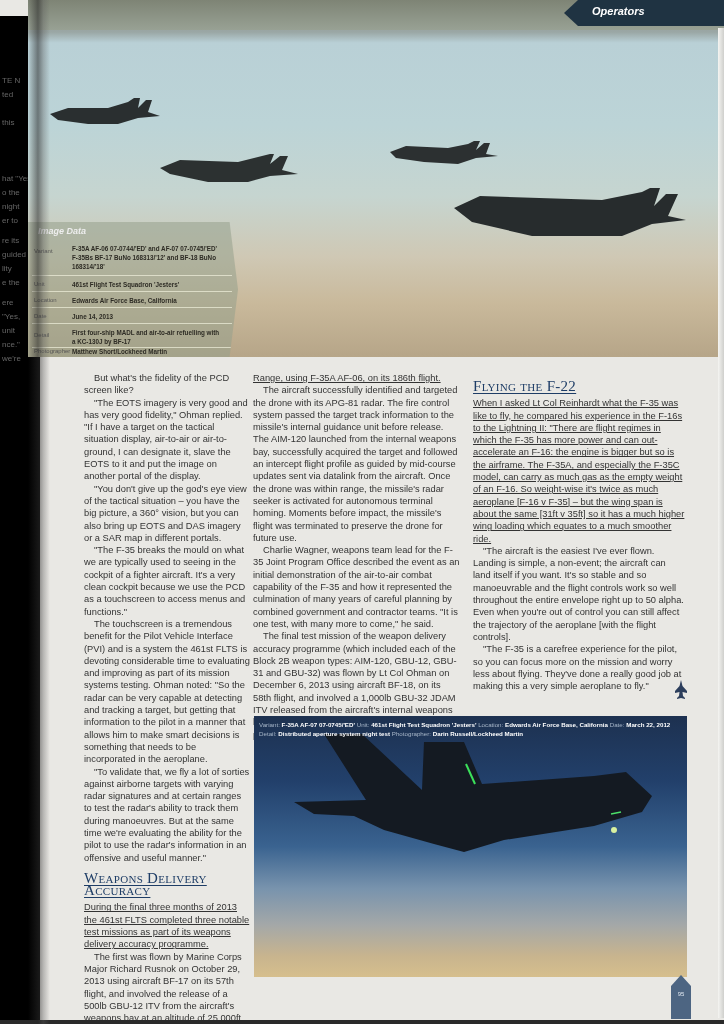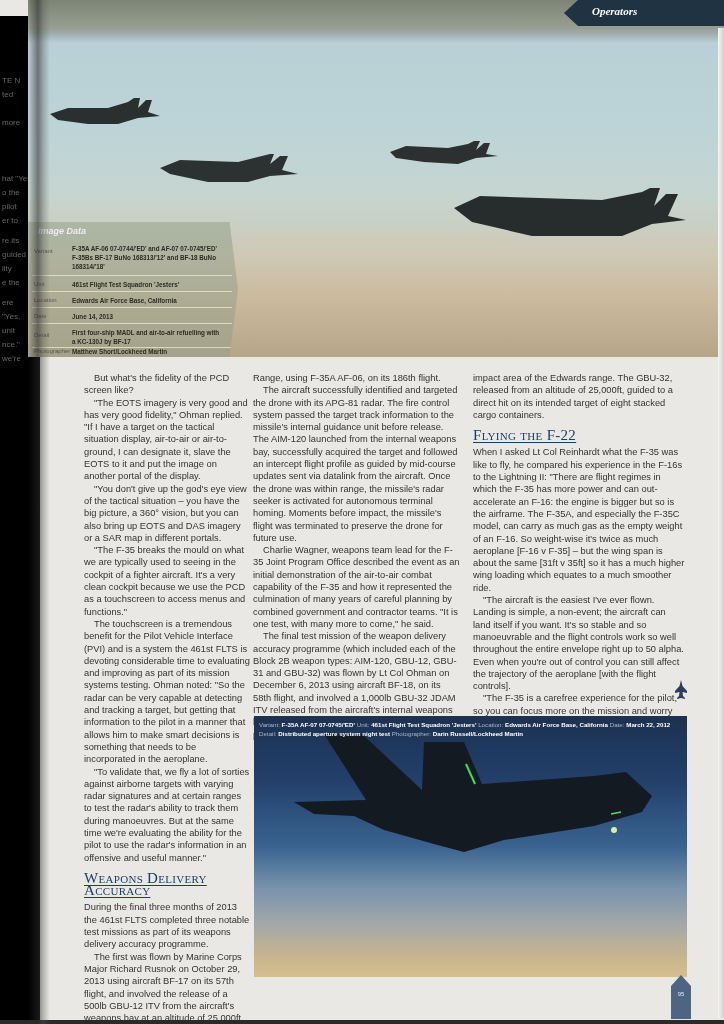--- a/index.html
+++ b/index.html
@@ -10,36 +10,36 @@
   .left-sliver { position: absolute; left: 0; top: 16px; width: 40px; height: 1024px; background: #000000; overflow: hidden; }
   .left-sliver .frag { position: absolute; left: 2px; font-size: 8px; line-height: 14px; color: #666; white-space: nowrap; }
   .gutter { position: absolute; left: 28px; top: 0; width: 22px; height: 1024px;
     background: linear-gradient(90deg, rgba(0,0,0,0) 0%, rgba(40,40,40,0.55) 45%, rgba(90,90,90,0.35) 70%, rgba(0,0,0,0) 100%); z-index: 5; }
 
   
   .hero { position: absolute; left: 28px; top: 0; width: 696px; height: 357px; overflow: hidden;
     background: linear-gradient(180deg, #8b9187 0%, #9aa7a5 9%, #b9d0d6 12%, #bcd4d7 35%, #c6d5d0 55%, #cfc8b4 72%, #c9b99b 85%, #b6a588 100%); }
   .hero .topband { position: absolute; left: 0; top: 0; width: 100%; height: 30px; background: linear-gradient(180deg,#7e8475,#98a194); }
   .section-tab { position: absolute; right: 0; top: 0; width: 160px; height: 26px; background: #1f3342;
-    clip-path: polygon(14px 0, 100% 0, 100% 100%, 14px 100%, 0 50%); font-family: Liberation Serif, serif; }
+    clip-path: polygon(14px 0, 100% 0, 100% 100%, 14px 100%, 0 50%); }
   .section-tab span { position: absolute; left: 28px; top: 5px; color: #fff; font-weight: bold; font-style: italic; font-size: 11px; }
   .jet { position: absolute; }
 
   
   .img-data { position: absolute; left: 28px; top: 222px; width: 210px; height: 135px;
     background: rgba(150,160,140,0.55); clip-path: polygon(0 0, 96% 0, 100% 50%, 96% 100%, 0 100%); }
   .img-data .title { position: absolute; left: 10px; top: 4px; font-size: 9px; font-style: italic; color: #eee; font-weight: bold; }
   .img-data .row { position: absolute; left: 4px; width: 200px; border-bottom: 1px solid rgba(240,240,220,0.7); }
   .img-data .lbl { position: absolute; left: 2px; font-size: 6px; color: #555; }
   .img-data .val { position: absolute; left: 40px; width: 150px; font-size: 6.3px; line-height: 9px; color: #2d2b24; font-weight: bold; }
 
   
   .col { position: absolute; font-size: 9.3px; line-height: 12.3px; color: #333; text-align: left; }
   .col p { text-indent: 10px; }
-  .col p.noindent { text-indent: 0; }
+  .col p.noindent { text-indent: 0; text-decoration: underline; }
   .col h2 { font-family: "Liberation Serif", serif; font-weight: normal; font-variant: small-caps; font-size: 15px;
     color: #1e3d66; text-decoration: underline; text-underline-offset: 2px; margin: 8px 0 5px 0; letter-spacing: 0.3px; }
   .col1 { left: 40px; top: 372px; width: 210px; padding-left: 44px; }
   .col2 { left: 253px; top: 372px; width: 208px; }
   .col3 { left: 473px; top: 372px; width: 212px; }
 
   .end-icon { position: absolute; left: 674px; top: 680px; width: 14px; height: 20px; }
 
   
   .photo2 { position: absolute; left: 254px; top: 716px; width: 433px; height: 261px; overflow: hidden;
@@ -55,24 +55,24 @@
   .folio span { position: absolute; top: 16px; width: 100%; text-align: center; font-size: 6px; color: #dfe6ef; }
   .bottom-edge { position: absolute; left: 0; top: 1020px; width: 724px; height: 4px; background: #2a2a2a; }
   .right-edge { position: absolute; left: 718px; top: 28px; width: 6px; height: 990px; background: linear-gradient(90deg,#f5f5f2,#cfcfcc); }
 </style>
 </head>
 <body>
 
 <div class="left-sliver">
   <div class="frag" style="top:58px">TE N</div>
   <div class="frag" style="top:72px">ted</div>
-  <div class="frag" style="top:100px">more</div>
+  <div class="frag" style="top:100px">this</div>
   <div class="frag" style="top:156px">hat "Yes</div>
   <div class="frag" style="top:170px">o the</div>
-  <div class="frag" style="top:184px">pilot</div>
+  <div class="frag" style="top:184px">night</div>
   <div class="frag" style="top:198px">er to</div>
   <div class="frag" style="top:218px">re its</div>
   <div class="frag" style="top:232px">guided</div>
   <div class="frag" style="top:246px">lity</div>
   <div class="frag" style="top:260px">e the</div>
   <div class="frag" style="top:280px">ere</div>
   <div class="frag" style="top:294px">"Yes,</div>
   <div class="frag" style="top:308px">unit</div>
   <div class="frag" style="top:322px">nce."</div>
   <div class="frag" style="top:336px">we're</div>
@@ -140,21 +140,20 @@
 </div>
 
 <div class="col col2">
   <p class="noindent">Range, using F-35A AF-06, on its 186th flight.</p>
   <p>The aircraft successfully identified and targeted the drone with its APG-81 radar.  The fire control system passed the target track information to the missile's internal guidance unit before release.  The AIM-120 launched from the internal weapons bay, successfully acquired the target and followed an intercept flight profile as guided by mid-course updates sent via datalink from the aircraft.  Once the drone was within range, the missile's radar seeker is activated for autonomous terminal homing.  Moments before impact, the missile's flight was terminated to preserve the drone for future use.</p>
   <p>Charlie Wagner, weapons team lead for the F-35 Joint Program Office described the event as an initial demonstration of the air-to-air combat capability of the F-35 and how it represented the culmination of many years of careful planning by combined government and contractor teams.  "It is one test, with many more to come," he said.</p>
   <p>The final test mission of the weapon delivery accuracy programme (which included each of the Block 2B weapon types: AIM-120, GBU-12, GBU-31 and GBU-32) was flown by Lt Col Ohman on December 6, 2013 using aircraft BF-18, on its 58th flight, and involved a 1,000lb GBU-32 JDAM ITV released from the aircraft's internal weapons bay against a fixed ground test target on the precision</p>
 </div>
 
 <div class="col col3">
-  <p class="noindent">impact area of the Edwards range.  The GBU-32, released from an altitude of 25,000ft, guided to a direct hit on its intended target of eight stacked cargo containers.</p>
   <h2>Flying the F-22</h2>
   <p class="noindent">When I asked Lt Col Reinhardt what the F-35 was like to fly, he compared his experience in the F-16s to the Lightning II: "There are flight regimes in which the F-35 has more power and can out-accelerate an F-16: the engine is bigger but so is the airframe.  The F-35A, and especially the F-35C model, can carry as much gas as the empty weight of an F-16.  So weight-wise it's twice as much aeroplane [F-16 v F-35] – but the wing span is about the same [31ft v 35ft] so it has a much higher wing loading which equates to a much smoother ride.</p>
   <p>"The aircraft is the easiest I've ever flown.  Landing is simple, a non-event; the aircraft can land itself if you want.  It's so stable and so manoeuvrable and the flight controls work so well throughout the entire envelope right up to 50 alpha.  Even when you're out of control you can still affect the trajectory of the aeroplane [with the flight controls].</p>
   <p>"The F-35 is a carefree experience for the pilot, so you can focus more on the mission and worry less about flying.  They've done a really good job at making this a very simple aeroplane to fly."</p>
 </div>
 
 <svg class="end-icon" viewBox="0 0 14 20">
   <path d="M7 0 L8.5 6 L13 11 L13 13 L8.5 12 L9 16 L11 18 L11 19 L7 18 L3 19 L3 18 L5 16 L5.5 12 L1 13 L1 11 L5.5 6 Z" fill="#2c3e5c"></path>
 </svg>
 

